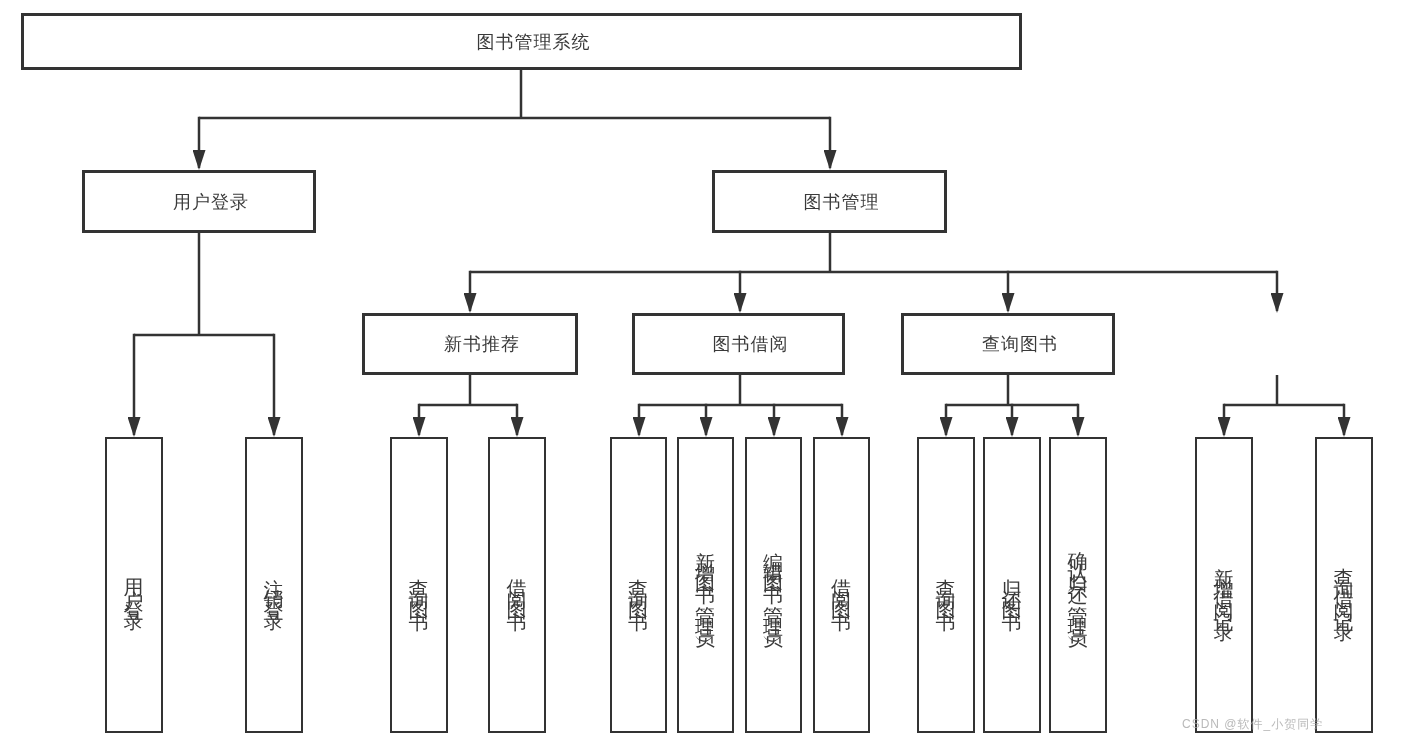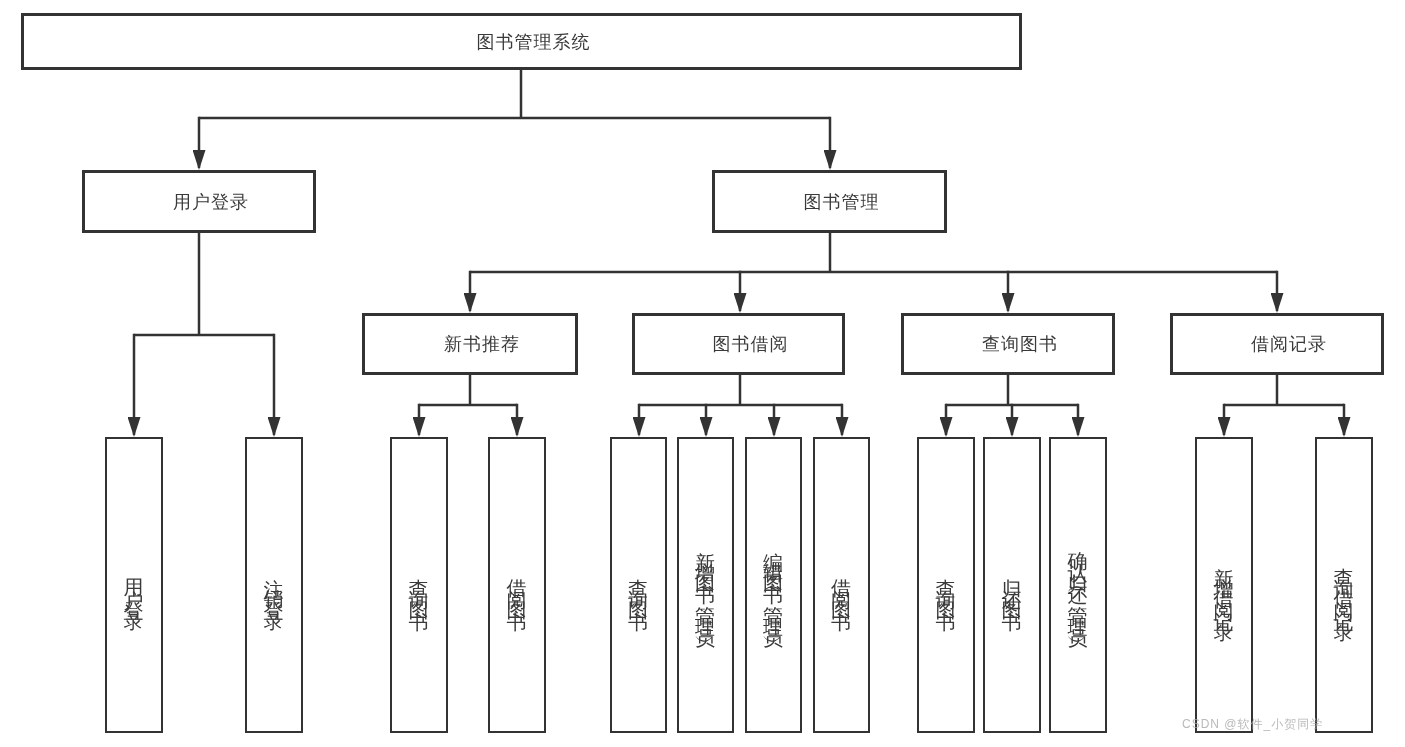--- a/index.html
+++ b/index.html
@@ -112,21 +112,20 @@
   </svg>
 
   <div class="node hnode" style="left:21px; top:13px; width:1001px; height:57px;">图书管理系统</div>
 
   <div class="node hnode" style="left:82px; top:170px; width:234px; height:63px;">用户登录</div>
   <div class="node hnode" style="left:712px; top:170px; width:235px; height:63px;">图书管理</div>
 
   <div class="node hnode" style="left:362px; top:313px; width:216px; height:62px;text-align:center;">新书推荐</div>
   <div class="node hnode" style="left:632px; top:313px; width:213px; height:62px;">图书借阅</div>
   <div class="node hnode" style="left:901px; top:313px; width:214px; height:62px;">查询图书</div>
-  <div class="node hnode" style="left:1170px; top:313px; width:214px; height:62px;">借阅记录</div>
 
   <div class="node vnode" style="left:105px; top:437px; width:58px; height:296px;">
     <span class="vtext">用户登录</span>
   </div>
   <div class="node vnode" style="left:245px; top:437px; width:58px; height:296px;">
     <span class="vtext">注销登录</span>
   </div>
 
   <div class="node vnode" style="left:390px; top:437px; width:58px; height:296px;">
     <span class="vtext">查询图书</span>

